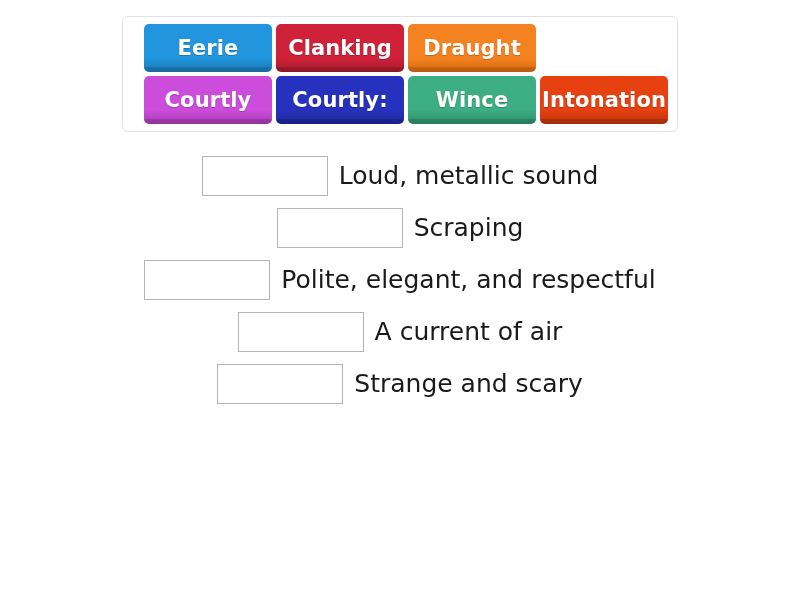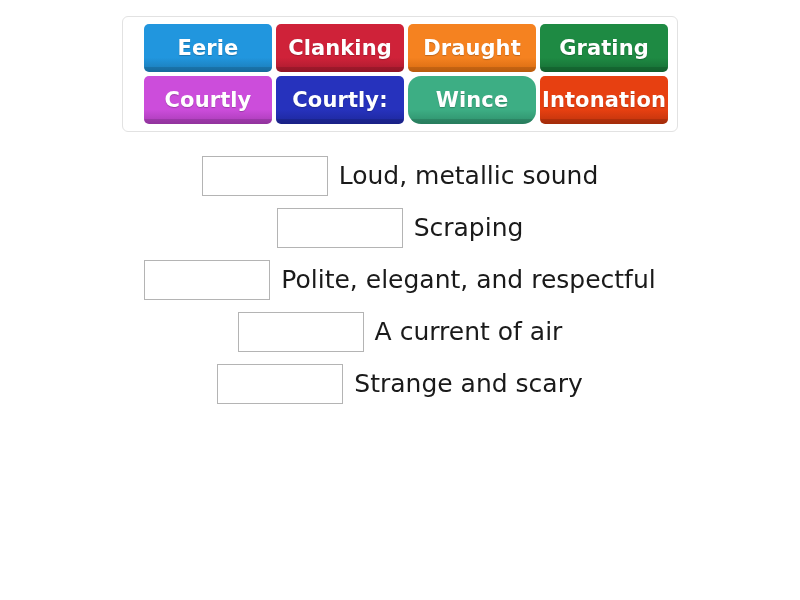--- a/index.html
+++ b/index.html
@@ -118,32 +118,29 @@
         <div class="tile-row">
           <div class="tile" style="background: linear-gradient(rgb(33, 150, 222) 0%, rgb(33, 150, 222) 70%, rgb(27, 122, 180) 100%);">
             <span class="tile-label">Eerie</span>
           </div>
           <div class="tile" style="background: linear-gradient(rgb(207, 34, 57) 0%, rgb(207, 34, 57) 70%, rgb(168, 26, 46) 100%);">
             <span class="tile-label">Clanking</span>
           </div>
           <div class="tile" style="background: linear-gradient(rgb(245, 130, 32) 0%, rgb(245, 130, 32) 70%, rgb(214, 106, 16) 100%);">
             <span class="tile-label">Draught</span>
           </div>
-          <div class="tile" style="background: linear-gradient(rgb(30, 138, 67) 0%, rgb(30, 138, 67) 70%, rgb(22, 109, 52) 100%);">
-            <span class="tile-label">Grating</span>
-          </div>
         </div>
         <div class="tile-row">
           <div class="tile" style="background: linear-gradient(rgb(204, 77, 219) 0%, rgb(204, 77, 219) 70%, rgb(168, 59, 181) 100%);">
             <span class="tile-label">Courtly</span>
           </div>
           <div class="tile" style="background: linear-gradient(rgb(38, 50, 189) 0%, rgb(38, 50, 189) 70%, rgb(29, 39, 154) 100%);">
             <span class="tile-label">Courtly:</span>
           </div>
-          <div class="tile" style="background: linear-gradient(rgb(61, 174, 132) 0%, rgb(61, 174, 132) 70%, rgb(46, 143, 107) 100%); border-radius: 13px;">
+          <div class="tile" style="background: linear-gradient(rgb(61, 174, 132) 0%, rgb(61, 174, 132) 70%, rgb(46, 143, 107) 100%);">
             <span class="tile-label">Wince</span>
           </div>
           <div class="tile" style="background: linear-gradient(rgb(231, 64, 17) 0%, rgb(231, 64, 17) 70%, rgb(189, 51, 12) 100%);">
             <span class="tile-label">Intonation</span>
           </div>
         </div>
       </div>
   </div>
 
   <div class="answers" id="answers">

